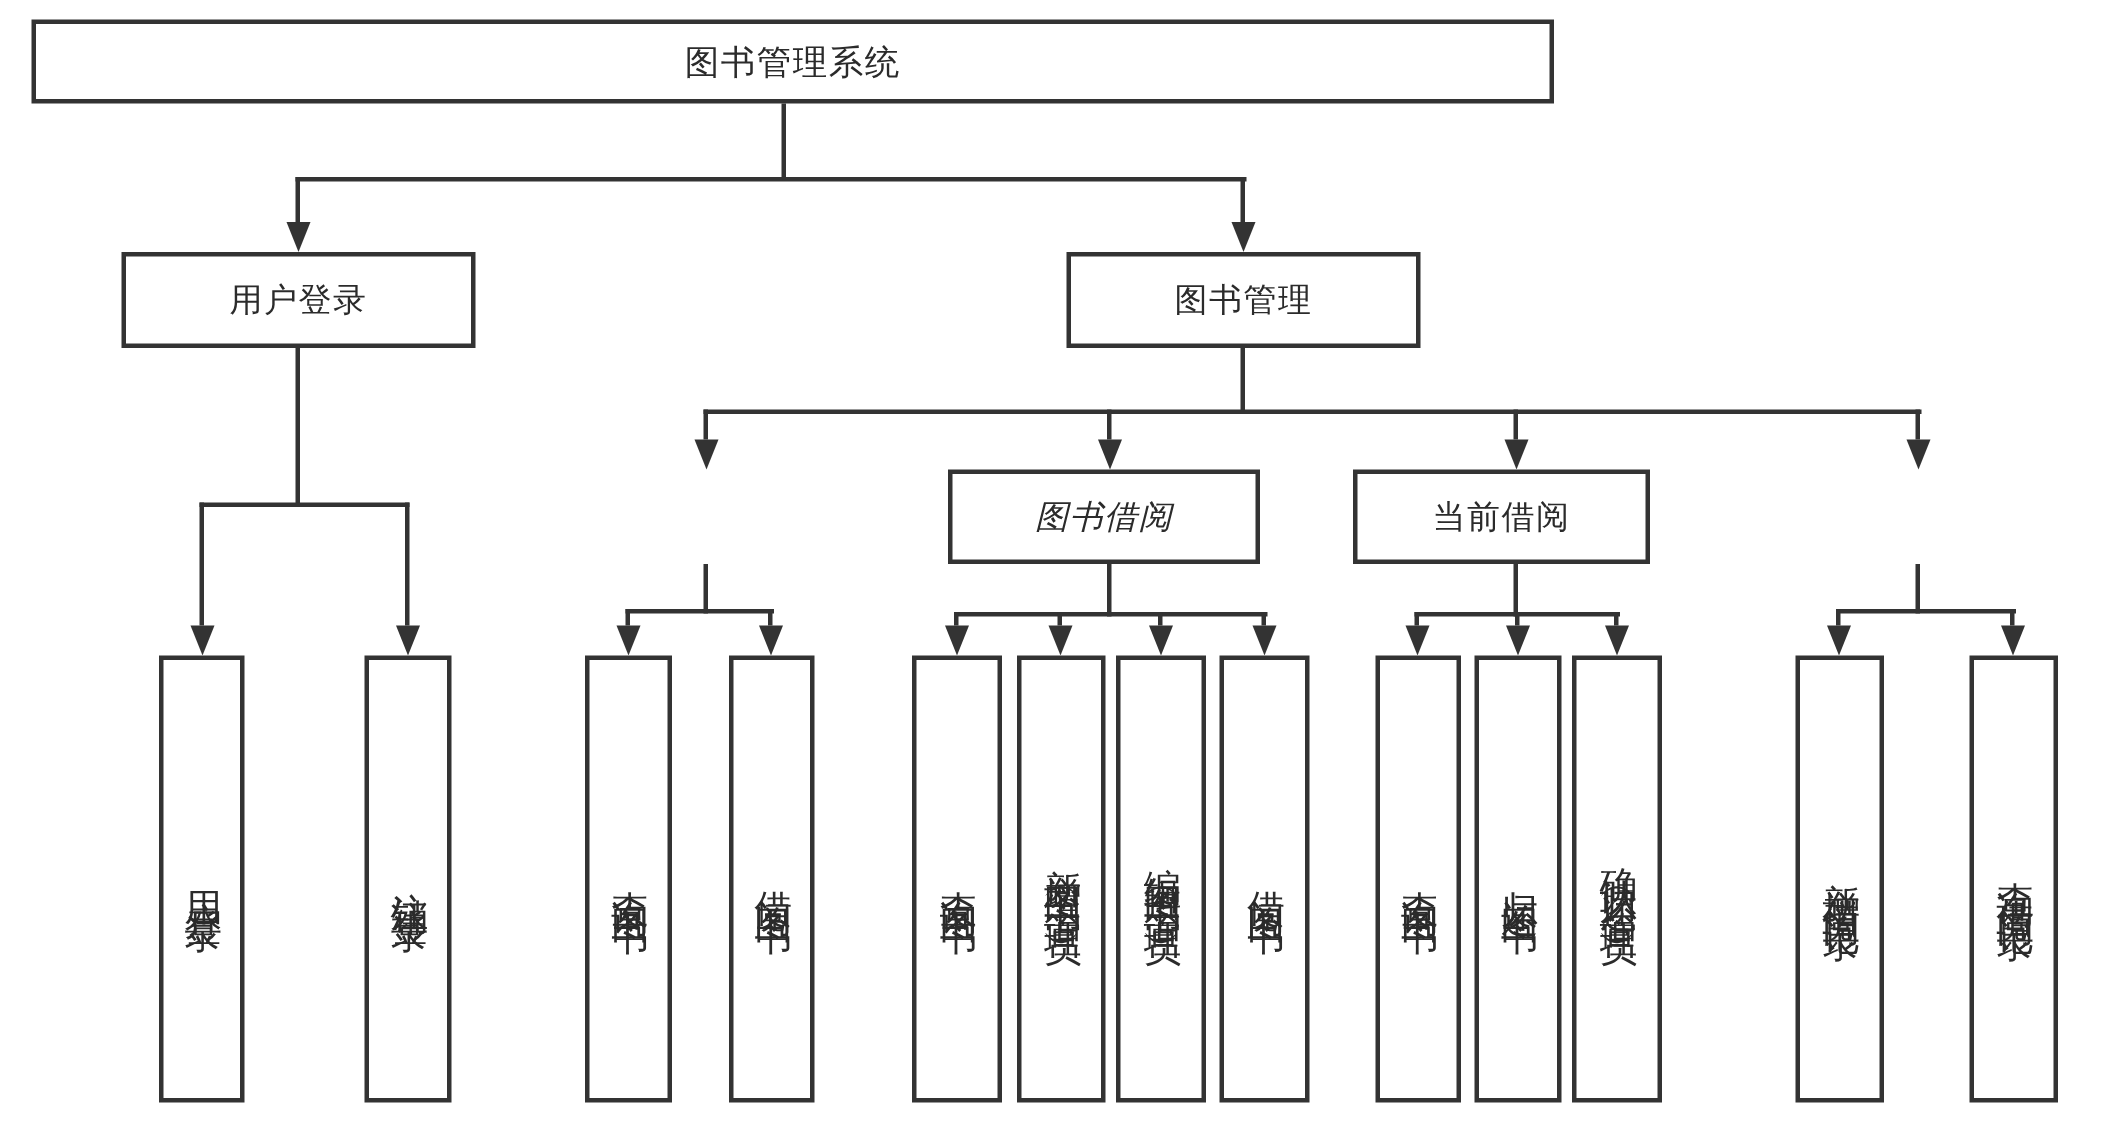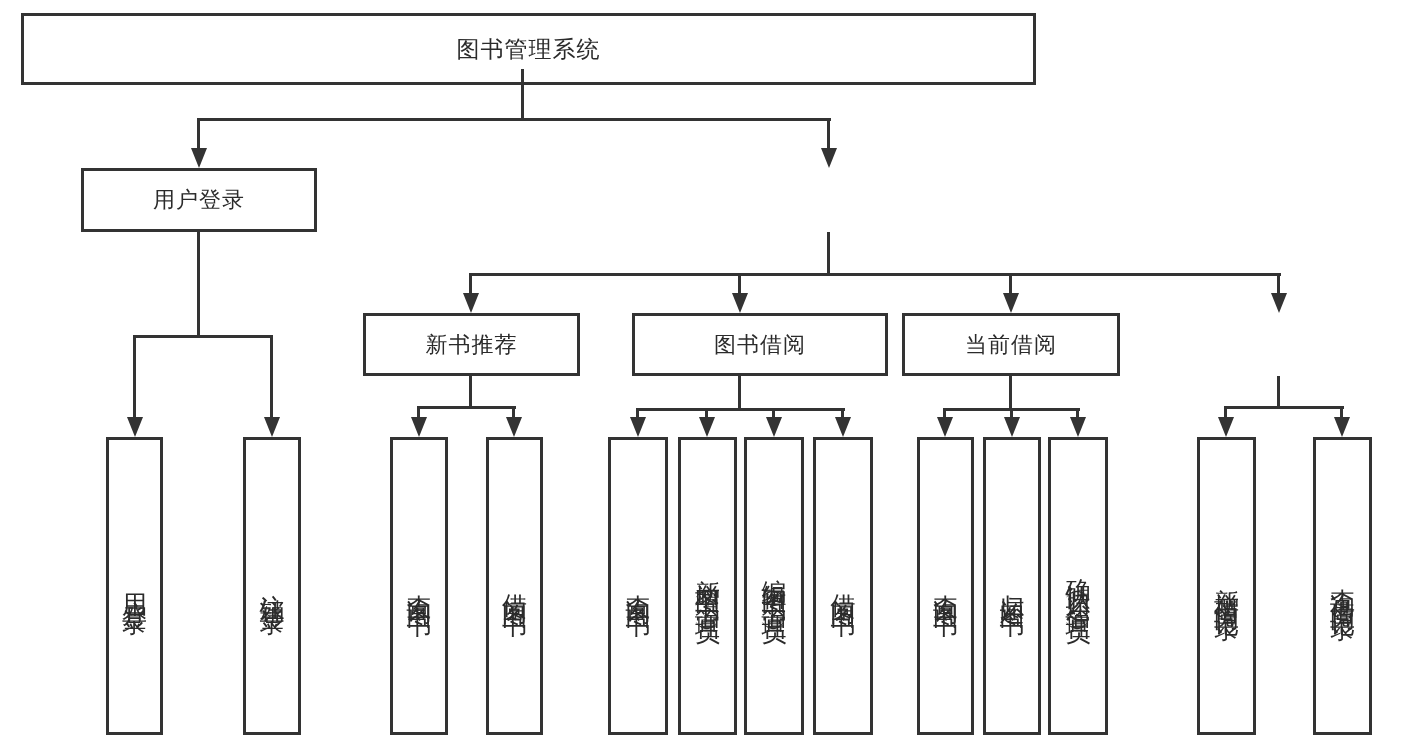--- a/index.html
+++ b/index.html
@@ -27,60 +27,60 @@
   .watermark{
     position:absolute;left:1186px;top:719px;font-size:20px;color:#b5b5b5;
     white-space:nowrap;letter-spacing:0.5px;
   }
 </style>
 </head>
 <body>
 
 <div id="stage">
 
-  <div class="box" style="left:21px;top:13px;width:1015px;height:72px;">
+  <div class="box" style="left:21px;top:13px;width:1015px;height:56px;">
     <span class="hlabel root-label">图书管理系统</span>
   </div>
 
   <div class="vline" style="left:521px;top:69px;height:51px;"></div>
   <div class="hline" style="left:197px;top:118px;width:634px;"></div>
   <div class="vline" style="left:197px;top:118px;height:32px;"></div>
   <div class="arrow" style="left:191px;top:148px;"></div>
   <div class="vline" style="left:827px;top:118px;height:32px;"></div>
   <div class="arrow" style="left:821px;top:148px;"></div>
 
   <div class="box" style="left:81px;top:168px;width:236px;height:64px;">
     <span class="hlabel">用户登录</span>
+  </div>
+  <div class="box" style="left:711px;top:168px;width:236px;height:64px;">
+    <span class="hlabel">图书管理</span>
   </div>
 
   <div class="vline" style="left:197px;top:232px;height:106px;"></div>
   <div class="hline" style="left:133px;top:335px;width:140px;"></div>
   <div class="vline" style="left:133px;top:335px;height:82px;"></div>
   <div class="arrow" style="left:127px;top:417px;"></div>
   <div class="vline" style="left:270px;top:335px;height:82px;"></div>
   <div class="arrow" style="left:264px;top:417px;"></div>
 
   <div class="vline" style="left:827px;top:232px;height:44px;"></div>
   <div class="hline" style="left:469px;top:273px;width:812px;"></div>
   <div class="vline" style="left:469px;top:273px;height:20px;"></div>
   <div class="arrow" style="left:463px;top:293px;"></div>
   <div class="vline" style="left:738px;top:273px;height:20px;"></div>
   <div class="arrow" style="left:732px;top:293px;"></div>
   <div class="vline" style="left:1009px;top:273px;height:20px;"></div>
   <div class="arrow" style="left:1003px;top:293px;"></div>
   <div class="vline" style="left:1277px;top:273px;height:20px;"></div>
   <div class="arrow" style="left:1271px;top:293px;"></div>
 
-  <div class="box" style="left:363px;top:313px;width:217px;height:63px;">
-    <span class="hlabel">新书推荐</span>
-  </div>
-  <div class="box" style="left:632px;top:313px;width:256px;height:63px;">
+  <div class="box" style="left:632px;top:313px;width:208px;height:63px;font-style:italic;">
     <span class="hlabel">图书借阅</span>
   </div>
-  <div class="box" style="left:902px;top:313px;width:218px;height:63px;">
+  <div class="box" style="left:902px;top:313px;width:198px;height:63px;">
     <span class="hlabel">当前借阅</span>
   </div>
 
   <div class="vline" style="left:469px;top:376px;height:33px;"></div>
   <div class="hline" style="left:417px;top:406px;width:99px;"></div>
   <div class="vline" style="left:417px;top:406px;height:11px;"></div>
   <div class="arrow" style="left:411px;top:417px;"></div>
   <div class="vline" style="left:512px;top:406px;height:11px;"></div>
   <div class="arrow" style="left:506px;top:417px;"></div>
 

